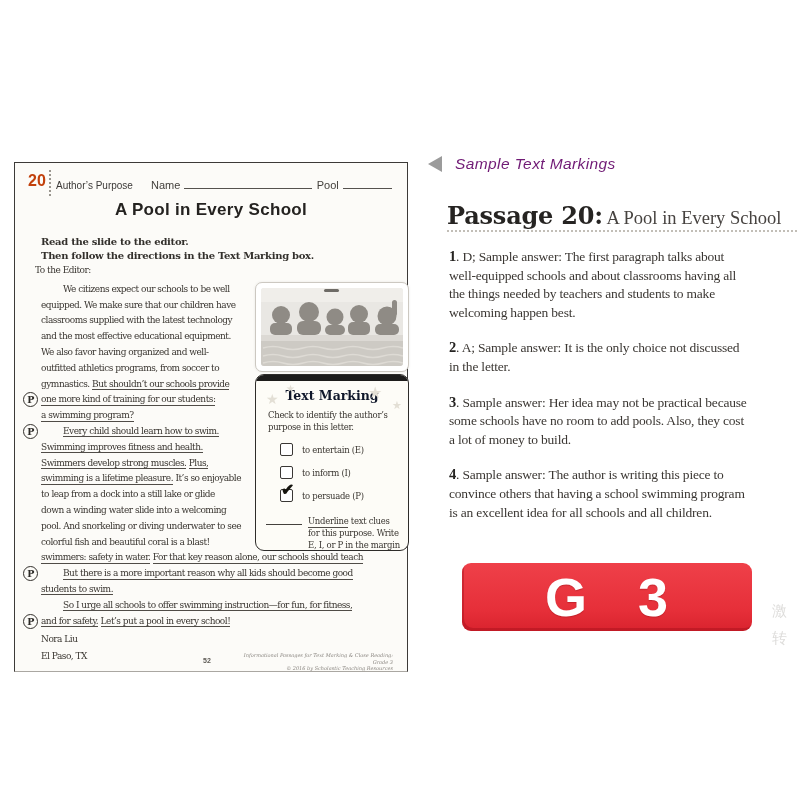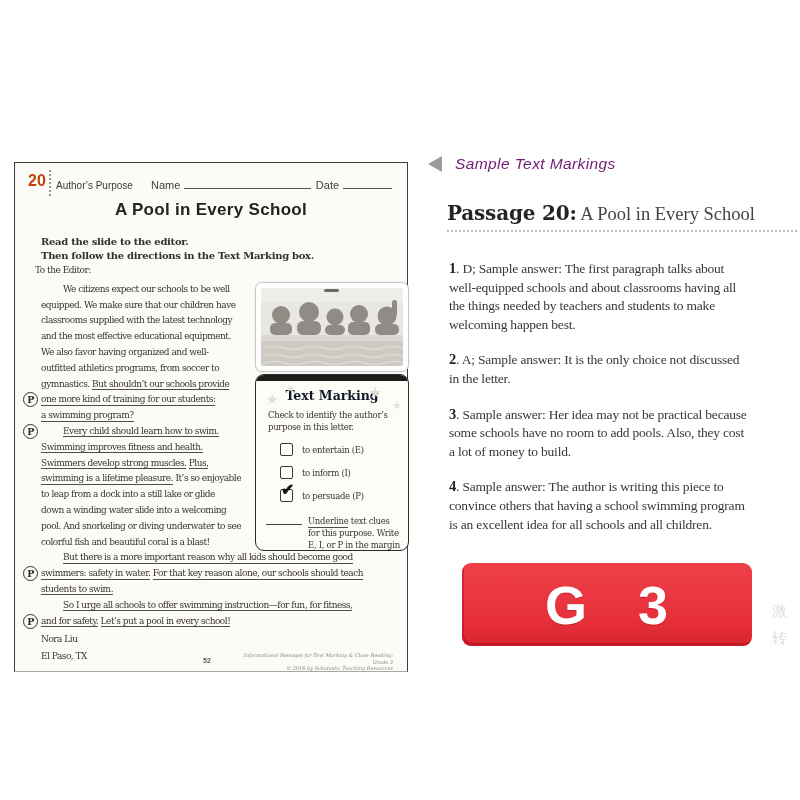--- a/index.html
+++ b/index.html
@@ -58,29 +58,29 @@
   .pg-footer{position:absolute;right:14px;top:489px;width:160px;text-align:right;
              font:italic 5px "DejaVu Serif",serif;color:#8a8680;line-height:6.5px;}
 
   
   .ak-header{position:absolute;left:428px;top:155px;display:flex;align-items:center;gap:13px;}
   .tri{width:0;height:0;border-top:8px solid transparent;border-bottom:8px solid transparent;
        border-right:14px solid #9b9b9b;}
   .ak-header-label{font-size:15.5px;color:#701a75;letter-spacing:.4px;font-style:italic;}
   .ak-passage{position:absolute;left:447px;top:201px;font-family:"Liberation Serif",serif;
               font-size:18.5px;color:#474340;}
-  .ak-passage b{font-family:"DejaVu Serif",serif;font-size:20px;color:#262422;letter-spacing:-.2px;}
+  .ak-passage b{font-family:"DejaVu Serif",serif;font-size:24px;color:#262422;letter-spacing:-.2px;}
   .ak-dotted{position:absolute;left:447px;top:230px;width:350px;border-bottom:2px dotted #c2beb7;}
   .answers{position:absolute;left:449px;top:247px;width:350px;font-family:"Liberation Serif",serif;
            font-size:13.5px;color:#3b3733;letter-spacing:-.2px;}
-  .ans{margin-bottom:16px;margin-top:12px;}
+  .ans{margin-bottom:16px;}
   .ans-line{line-height:18.6px;white-space:nowrap;}
   .ans-line b{font-size:14.5px;color:#262422;}
 
-  .badge{position:absolute;left:462px;top:563px;width:290px;height:83px;border-radius:9px;
+  .badge{position:absolute;left:462px;top:563px;width:290px;height:68px;border-radius:9px;
          background:linear-gradient(180deg,#ef4049 0%,#e62f39 70%,#d9232e 100%);
          box-shadow:inset 2px -3px 0 rgba(150,10,20,.35);
          display:flex;align-items:center;justify-content:center;}
   .badge span{font:bold 54px "Liberation Sans",sans-serif;color:#fff;word-spacing:34px;
               letter-spacing:1px;text-shadow:0 1px 1px rgba(120,0,10,.3);}
 
   .wm{position:absolute;left:772px;top:598px;font-size:15px;color:#dedddb;line-height:27px;
       font-family:"DejaVu Sans",sans-serif;}
 </style>
 </head>
@@ -88,21 +88,21 @@
 
 <div class="canvas">
 
   <div class="page">
     <span class="wk-num">20</span>
     <span class="wk-sep"></span>
     <span class="wk-cat">Author’s Purpose</span>
     <div class="nd-row">
       <span>Name</span>
       <span class="nd-rule" style="width:150px"></span>
-      <span>Date</span>
+      <span>Pool</span>
       <span class="nd-rule" style="width:58px"></span>
     </div>
 
     <div class="wk-title">A Pool in Every School</div>
 
     <div class="wk-directions">
       <div>Read the slide to the editor.</div>
       <div>Then follow the directions in the Text Marking box.</div>
     </div>
 
@@ -127,22 +127,22 @@
             <div class="line"><span class="ul">Swimming improves fitness and health.</span></div>
             <div class="line"><span class="ul">Swimmers develop strong muscles.</span><span> </span><span class="ul">Plus,</span></div>
             <div class="line"><span class="ul">swimming is a lifetime pleasure.</span><span> It’s so enjoyable</span></div>
             <div class="line"><span>to leap from a dock into a still lake or glide</span></div>
             <div class="line"><span>down a winding water slide into a welcoming</span></div>
             <div class="line"><span>pool. And snorkeling or diving underwater to see</span></div>
             <div class="line"><span>colorful fish and beautiful coral is a blast!</span></div>
           </div>
           <div class="para">
             <span class="pmark" style="top: 15.8px;">P</span>
+            <div class="line"><span class="ul">swimmers: safety in water.</span><span> </span><span class="ul">For that key reason alone, our schools should teach</span></div>
             <div class="line indent"><span class="ul">But there is a more important reason why all kids should become good</span></div>
-            <div class="line"><span class="ul">swimmers: safety in water.</span><span> </span><span class="ul">For that key reason alone, our schools should teach</span></div>
             <div class="line"><span class="ul">students to swim.</span></div>
           </div>
           <div class="para">
             <span class="pmark" style="top: 15.8px;">P</span>
             <div class="line indent"><span class="ul">So I urge all schools to offer swimming instruction—for fun, for fitness,</span></div>
             <div class="line"><span class="ul">and for safety.</span><span> </span><span class="ul">Let’s put a pool in every school!</span></div>
           </div>
         </div>
       <div class="sig">
         <div>Nora Liu</div>

